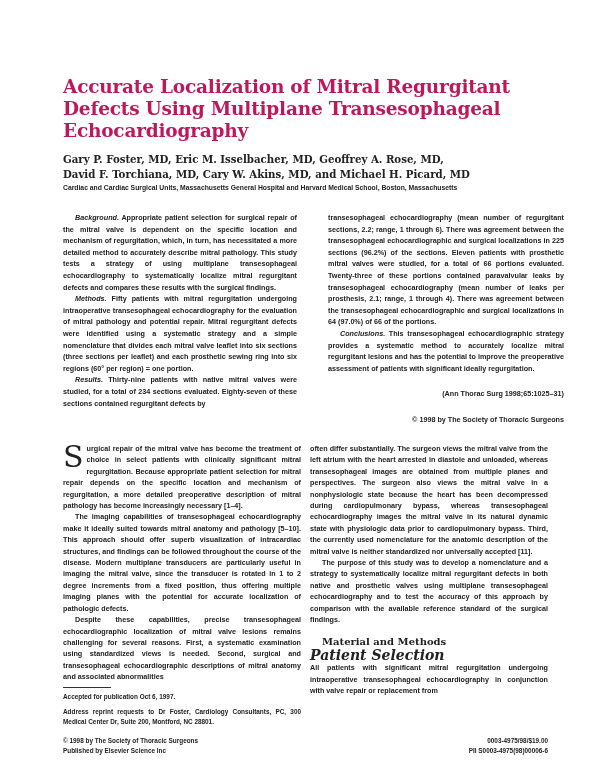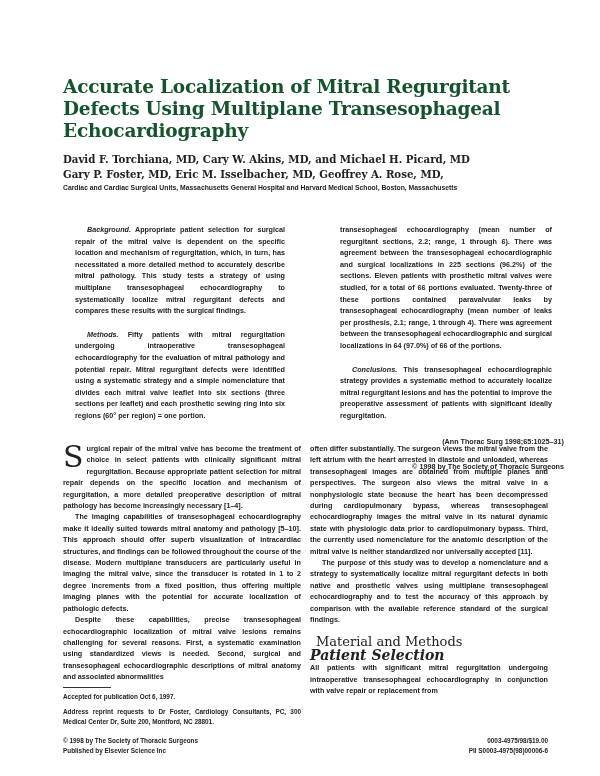--- a/index.html
+++ b/index.html
@@ -1,58 +1,59 @@
 <!DOCTYPE html>
 <html><head>
 <meta charset="utf-8">
 <style>
   html, body { margin: 0; padding: 0; background: #ffffff; }
   body { width: 600px; height: 776px; position: relative; overflow: hidden; color: #1a1a1a; font-family: "DejaVu Serif", serif; }
   .page { position: absolute; left: 0; top: 0; width: 600px; height: 776px; }
-  .title { position: absolute; left: 63px; top: 76px; width: 500px; font-family: "DejaVu Serif", serif; font-weight: bold; font-size: 18.5px; line-height: 22px; letter-spacing: -0.2px; color: #14532d; }
+  .title { position: absolute; left: 63px; top: 76px; width: 500px; font-family: "DejaVu Serif", serif; font-weight: bold; font-size: 18.5px; line-height: 22px; letter-spacing: -0.2px; color: #be185d; }
   .authors { position: absolute; left: 63px; top: 152px; width: 500px; font-family: "DejaVu Serif", serif; font-weight: bold; font-size: 10.2px; line-height: 15px; color: #222; }
   .affil { position: absolute; left: 63px; top: 183px; width: 500px; font-family: "Liberation Sans", sans-serif; font-weight: bold; font-size: 6.8px; line-height: 9px; color: #222; white-space: nowrap; }
   .abs { position: absolute; top: 212px; width: 234px; font-family: "Liberation Sans", sans-serif; font-weight: bold; font-size: 7.2px; line-height: 11.6px; text-align: justify; color: #222; }
   .abs.left { left: 63px; }
   .abs.right { left: 328px; width: 236px; }
-  .abs p { margin: 12px; text-indent: 12px; }
+  .abs p { margin: 0; text-indent: 12px; }
   .abs p.noindent { text-indent: 0; }
   .abs .lead { font-style: italic; }
   .citation { text-align: right; margin-top: 14px; }
   .body-col { position: absolute; top: 443px; width: 238px; font-family: "Liberation Sans", sans-serif; font-weight: bold; font-size: 7.2px; line-height: 11.4px; text-align: justify; color: #222; }
   .body-col.left { left: 63px; }
   .body-col.right { left: 310px; width: 238px; }
   .body-col p { margin: 0; text-indent: 12px; }
   .body-col p.first { text-indent: 0; }
   .dropcap { float: left; font-family: "DejaVu Serif", serif; font-size: 30px; line-height: 24px; margin: 2px 3px 0 0; font-weight: normal; }
   .rule { width: 48px; border-top: 1px solid #333; margin: 4px 0 4px 0; }
   .foot { font-size: 6.4px; line-height: 9.5px; text-indent: 0 !important; }
   .foot.gap { margin-top: 6px !important; }
   .copy-block { position: absolute; left: 63px; top: 736px; width: 240px; font-family: "Liberation Sans", sans-serif; font-weight: bold; font-size: 6.4px; line-height: 9.5px; color: #222; }
-  .section-h { font-family: "DejaVu Serif", serif; font-weight: normal; font-size: 13px; margin: 10px 0 3px 6px; text-indent: 0 !important; }
+  .section-h { font-family: "DejaVu Serif", serif; font-weight: bold; font-size: 10px; margin: 10px 0 3px 12px; text-indent: 0 !important; }
   .subsection-h { font-family: "DejaVu Serif", serif; font-weight: bold; font-style: italic; font-size: 14px; margin: 0 0 1px 0; text-indent: 0 !important; }
   .issn { position: absolute; right: 52px; top: 736px; text-align: right; font-family: "Liberation Sans", sans-serif; font-weight: bold; font-size: 6.4px; line-height: 9.5px; color: #222; }
 </style>
 </head>
 <body>
 
 <div class="page">
 
   <div class="title">Accurate Localization of Mitral Regurgitant Defects Using Multiplane Transesophageal Echocardiography</div>
 
   <div class="authors">
+    <div>Gary P. Foster, MD, Eric M. Isselbacher, MD, Geoffrey A. Rose, MD,</div>
     <div>David F. Torchiana, MD, Cary W. Akins, MD, and Michael H. Picard, MD</div>
-    <div>Gary P. Foster, MD, Eric M. Isselbacher, MD, Geoffrey A. Rose, MD,</div>
   </div>
 
   <div class="affil">Cardiac and Cardiac Surgical Units, Massachusetts General Hospital and Harvard Medical School, Boston, Massachusetts</div>
 
   <div class="abs left">
     <p><span class="lead">Background.</span> <span>Appropriate patient selection for surgical repair of the mitral valve is dependent on the specific location and mechanism of regurgitation, which, in turn, has necessitated a more detailed method to accurately describe mitral pathology. This study tests a strategy of using multiplane transesophageal echocardiography to systematically localize mitral regurgitant defects and compares these results with the surgical findings.</span></p>
     <p><span class="lead">Methods.</span> <span>Fifty patients with mitral regurgitation undergoing intraoperative transesophageal echocardiography for the evaluation of mitral pathology and potential repair. Mitral regurgitant defects were identified using a systematic strategy and a simple nomenclature that divides each mitral valve leaflet into six sections (three sections per leaflet) and each prosthetic sewing ring into six regions (60° per region) = one portion.</span></p>
+    <p><span class="lead">Results.</span> <span>Thirty-nine patients with native mitral valves were studied, for a total of 234 sections evaluated. Eighty-seven of these sections contained regurgitant defects by</span></p>
   </div>
 
   <div class="abs right">
     <p class="noindent">transesophageal echocardiography (mean number of regurgitant sections, 2.2; range, 1 through 6). There was agreement between the transesophageal echocardiographic and surgical localizations in 225 sections (96.2%) of the sections. Eleven patients with prosthetic mitral valves were studied, for a total of 66 portions evaluated. Twenty-three of these portions contained paravalvular leaks by transesophageal echocardiography (mean number of leaks per prosthesis, 2.1; range, 1 through 4). There was agreement between the transesophageal echocardiographic and surgical localizations in 64 (97.0%) of 66 of the portions.</p>
     <p><span class="lead">Conclusions.</span> <span>This transesophageal echocardiographic strategy provides a systematic method to accurately localize mitral regurgitant lesions and has the potential to improve the preoperative assessment of patients with significant ideally regurgitation.</span></p>
     <div class="citation">(Ann Thorac Surg 1998;65:1025–31)</div>
     <div class="citation">© 1998 by The Society of Thoracic Surgeons</div>
   </div>
 
   <div class="body-col left">

